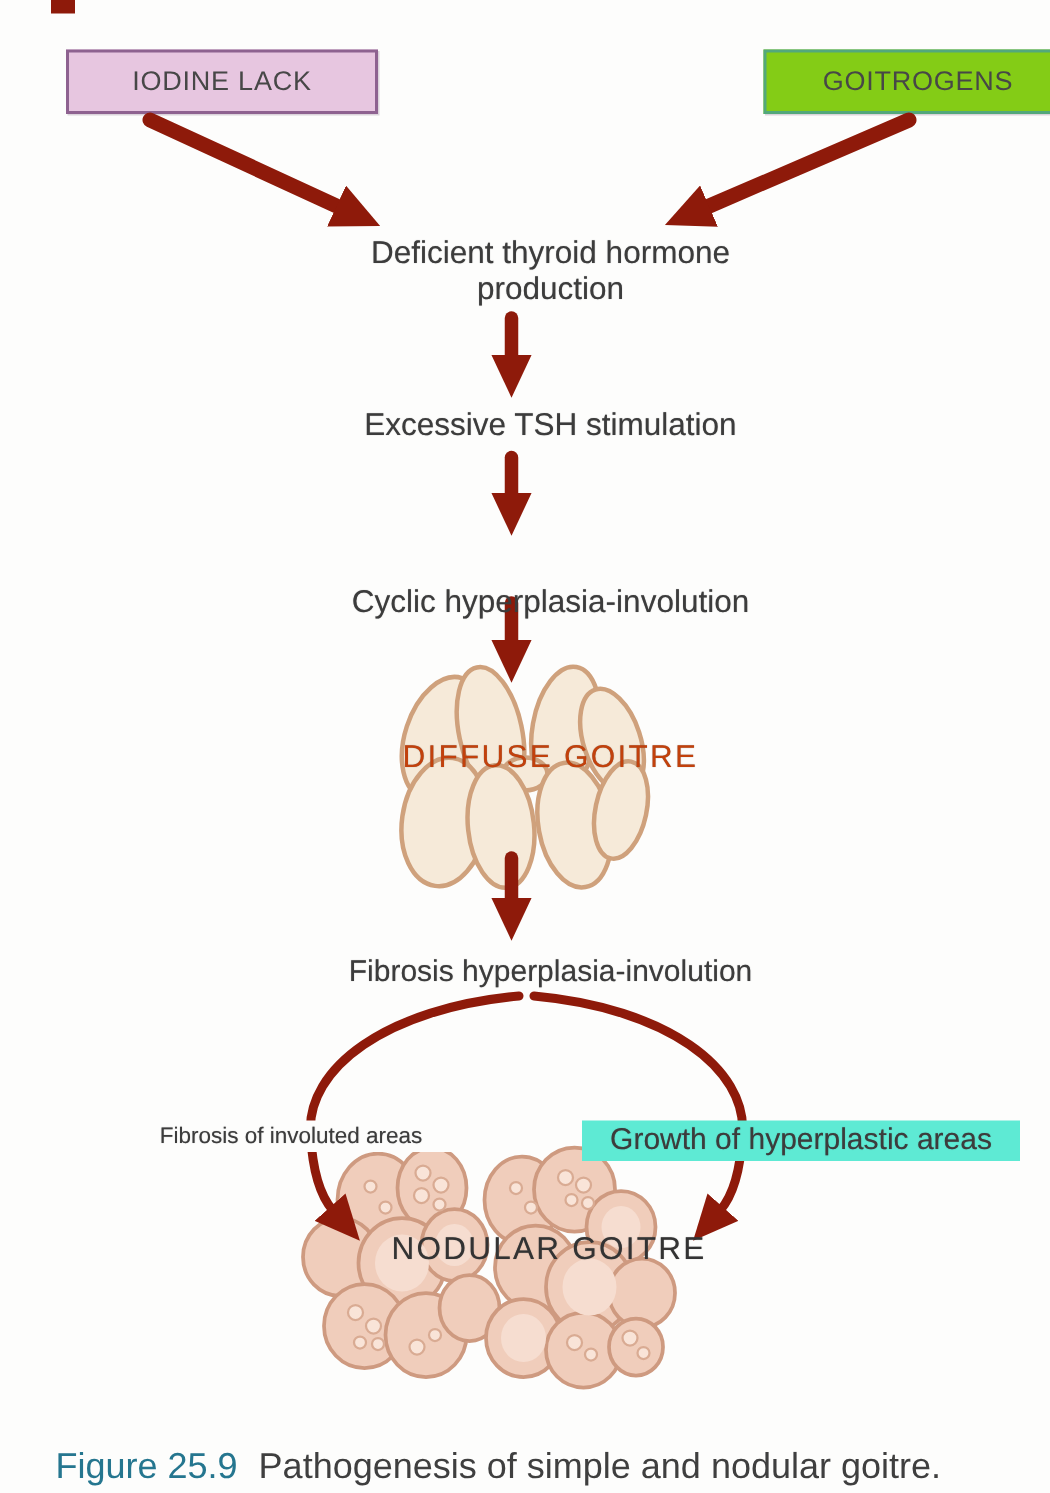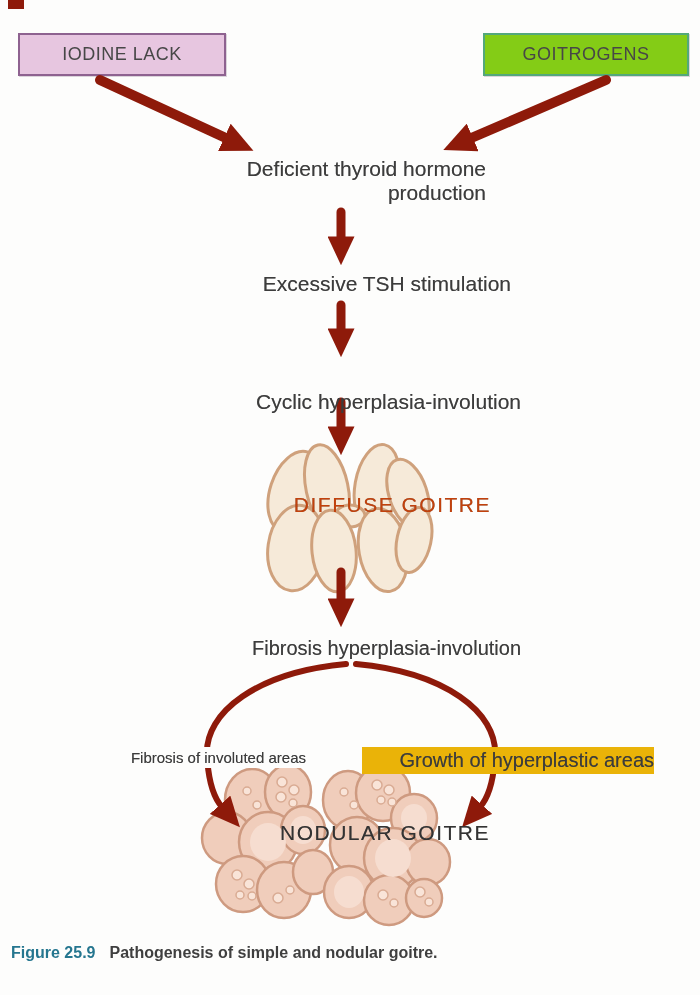--- a/index.html
+++ b/index.html
@@ -2,42 +2,42 @@
 <html><head>
 <meta charset="utf-8">
 <style>
   html,body{margin:0;padding:0;}
   body{
     width:700px;height:995px;position:relative;overflow:hidden;
     background:#fdfdfc;
     font-family:"Liberation Sans", sans-serif;
     -webkit-font-smoothing:antialiased;
   }
-  .abs{position:absolute;}
+  .abs{position:absolute;margin-left:26px;}
   .corner-mark{left:8px;top:0;width:16px;height:9px;background:#8e1a0a;z-index:5;}
   .node-box{
     height:39px;display:flex;align-items:center;justify-content:center;
     font-size:18px;letter-spacing:.5px;color:#474747;z-index:3;
     border:2px solid;box-shadow:1px 1px 0 rgba(120,90,120,.25);
   }
   .box-iodine{left:18px;top:33px;width:204px;background:#e7c6e0;border-color:#8e6290;}
   .box-goitrogens{left:483px;top:33px;width:202px;background:#84cc16;border-color:#53a87b;}
   .step-label{
-    color:#3c3c3c;font-size:21px;line-height:1.15;text-align:right;z-index:4;
+    color:#3c3c3c;font-size:21px;line-height:1.15;text-align:center;z-index:4;
     text-shadow:0 0 .6px rgba(60,60,60,.55);
   }
   .lbl-deficient{left:196px;top:157px;width:290px;}
   .lbl-tsh{left:171px;top:272px;width:340px;}
   .lbl-cyclic{left:161px;top:390px;width:360px;}
   .lbl-diffuse{left:191px;top:493px;width:300px;letter-spacing:1.5px;color:#c2410c;}
   .lbl-repeated{left:161px;top:637px;width:360px;font-size:20px;}
   .lbl-fibrosis{left:30px;top:747px;width:276px;font-size:15px;background:#fdfdfc;padding:2px 0;}
-  .lbl-growth{left:362px;top:747px;width:292px;font-size:20px;background:#eab308;padding:2px 0;}
+  .lbl-growth{left:362px;top:747px;width:292px;font-size:20px;background:#5eead4;padding:2px 0;}
   .lbl-nodular{left:190px;top:821px;width:300px;letter-spacing:1.5px;color:#333;}
-  .caption{left:11px;top:944px;width:660px;font-size:16px;color:#3f3f3f;font-weight:700;z-index:4;}
+  .caption{left:11px;top:964px;width:660px;font-size:24px;color:#3f3f3f;font-weight:400;z-index:4;}
   .caption .cap-label{color:#25768f;margin-right:14px;}
   svg{position:absolute;left:0;top:0;}
   .arrows{z-index:3;}
   .goitre{z-index:2;}
 </style>
 </head>
 <body>
 
 <div class="abs corner-mark"></div>
 

